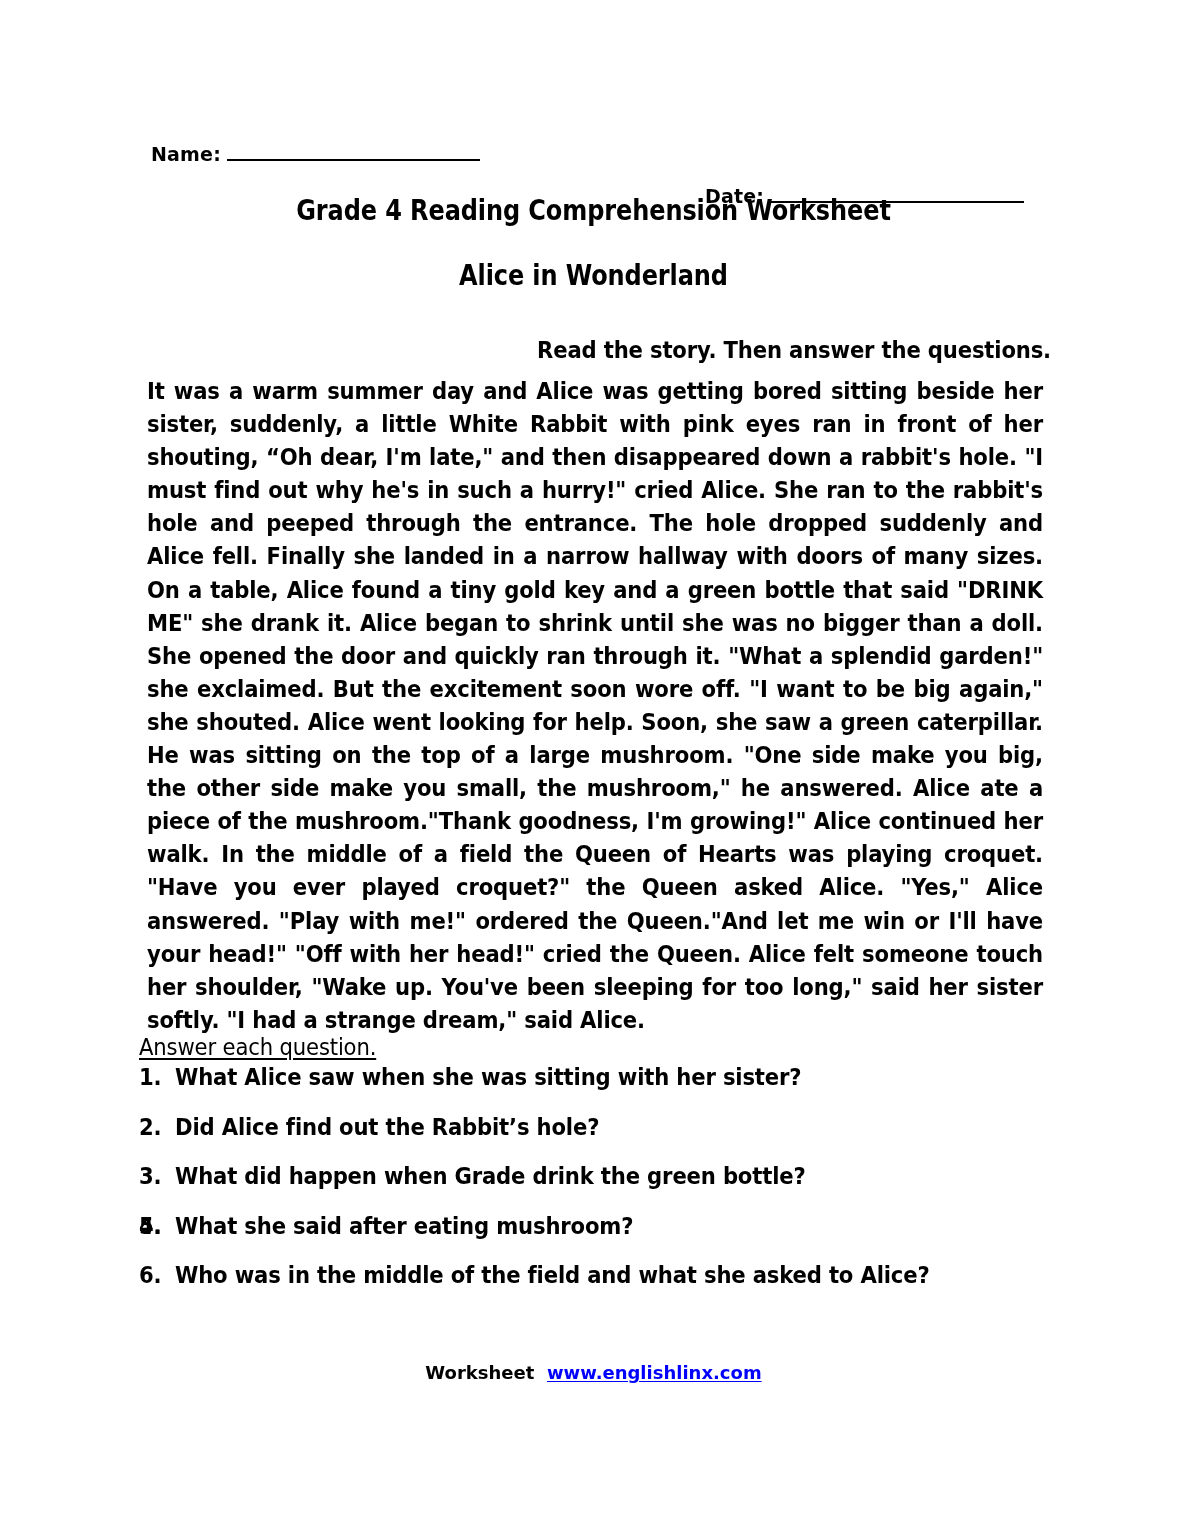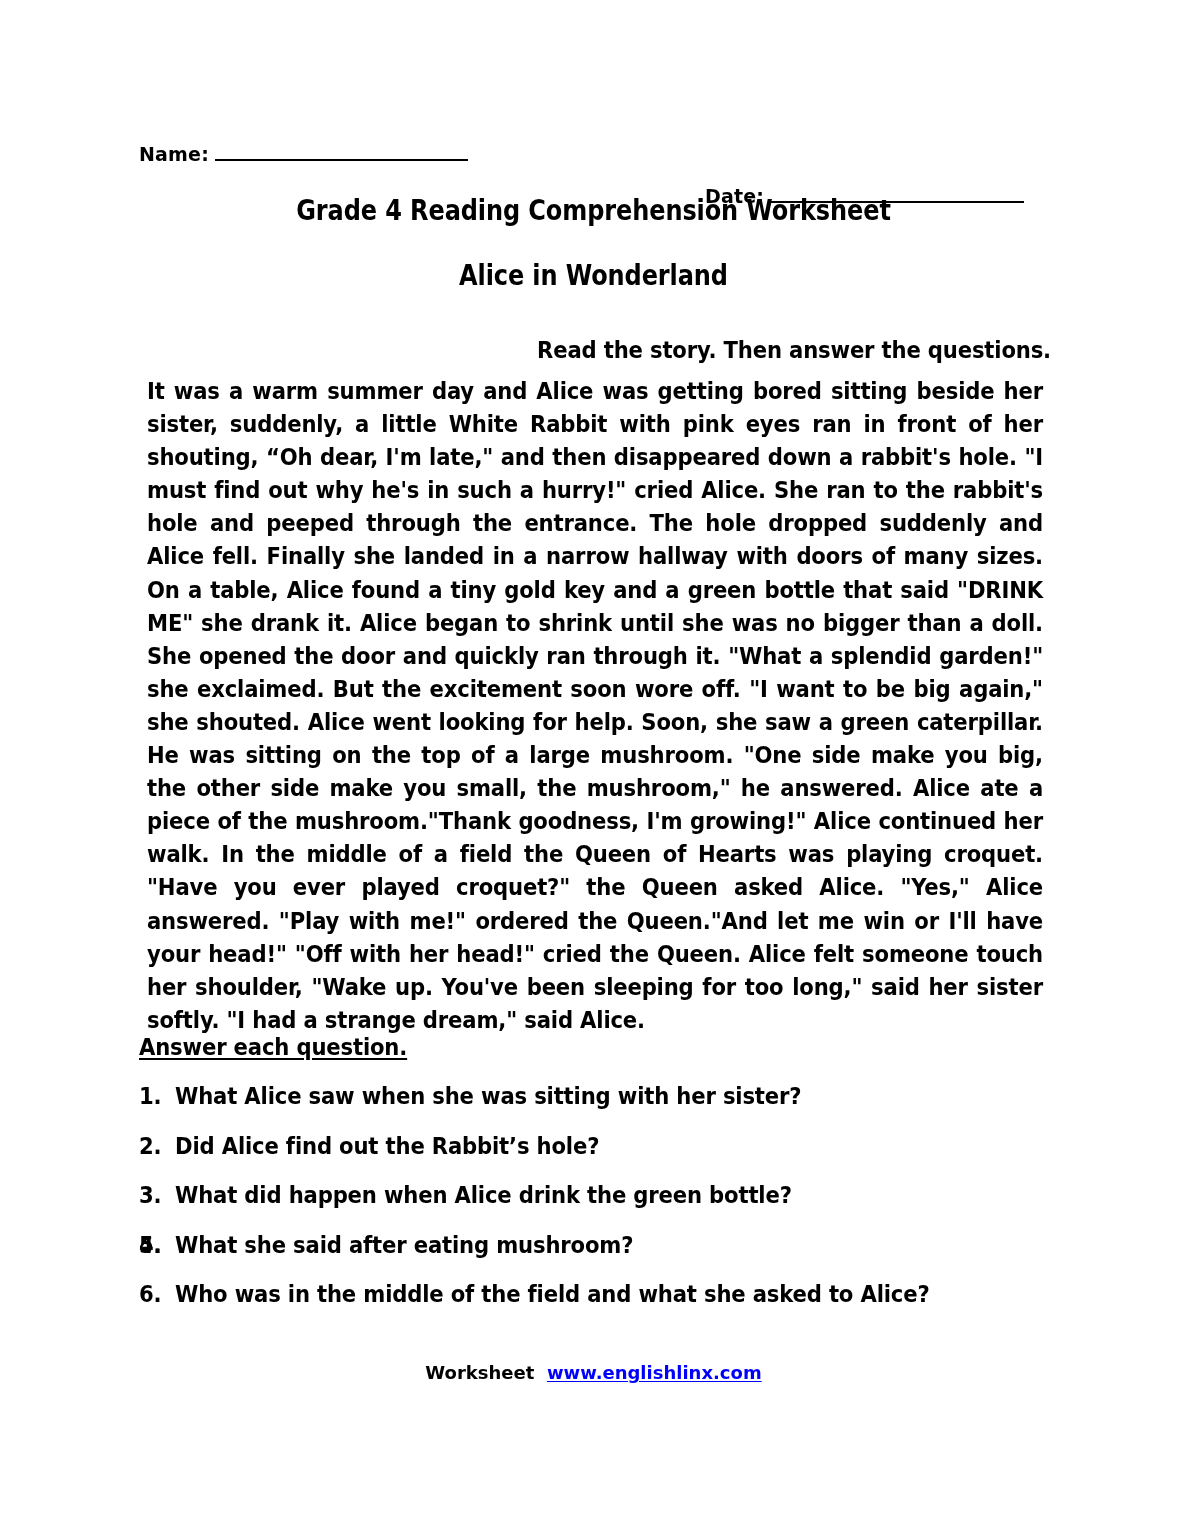--- a/index.html
+++ b/index.html
@@ -33,21 +33,21 @@
     width: 909px;
     height: 30px;
   }
   .field {
     position: absolute;
     top: 0;
     display: flex;
     align-items: baseline;
     white-space: nowrap;
   }
-  .field-name { left: 0px; }
+  .field-name { left: 12px; }
   .field-date { left: 566px; margin-top: 42px; }
 
   .field-label {
     font-family: "DejaVu Sans", sans-serif;
     font-weight: bold;
     font-size: 19px;
     letter-spacing: 0.2px;
     color: #000000;
   }
   .field-blank {
@@ -114,29 +114,29 @@
 
   
   .questions-block {
     position: absolute;
     left: 139px;
     top: 1032px;
     width: 912px;
   }
   .questions-heading {
     font-family: "DejaVu Sans Condensed", "Liberation Sans Narrow", "Liberation Sans", sans-serif;
-    font-weight: bold;
+    font-weight: normal;
     font-size: 23.5px;
     line-height: 30px;
     letter-spacing: -0.15px;
     text-decoration: underline;
     text-underline-offset: 3px;
     color: #000000;
     display: inline-block;
-    margin-bottom: 20px;
+    margin-bottom: 1px;
   }
   .q-list {
     list-style: none;
     margin: 0;
     padding: 0;
   }
   .q-item {
     position: relative;
     font-family: "DejaVu Sans Condensed", "Liberation Sans Narrow", "Liberation Sans", sans-serif;
     font-weight: bold;
@@ -203,21 +203,21 @@
       <li class="q-item">
         <span class="q-num">1.</span>
         <span>What Alice saw when she was sitting with her sister?</span>
       </li>
       <li class="q-item">
         <span class="q-num">2.</span>
         <span>Did Alice find out the Rabbit’s hole?</span>
       </li>
       <li class="q-item">
         <span class="q-num">3.</span>
-        <span>What did happen when Alice drink the green bottle?</span>
+        <span>What did happen when Grade drink the green bottle?</span>
       </li>
       <li class="q-item">
         <span class="q-num">4.</span>
       </li>
       <li class="q-item">
         <span class="q-num">5.</span>
         <span>What she said after eating mushroom?</span>
       </li>
       <li class="q-item">
         <span class="q-num">6.</span>

